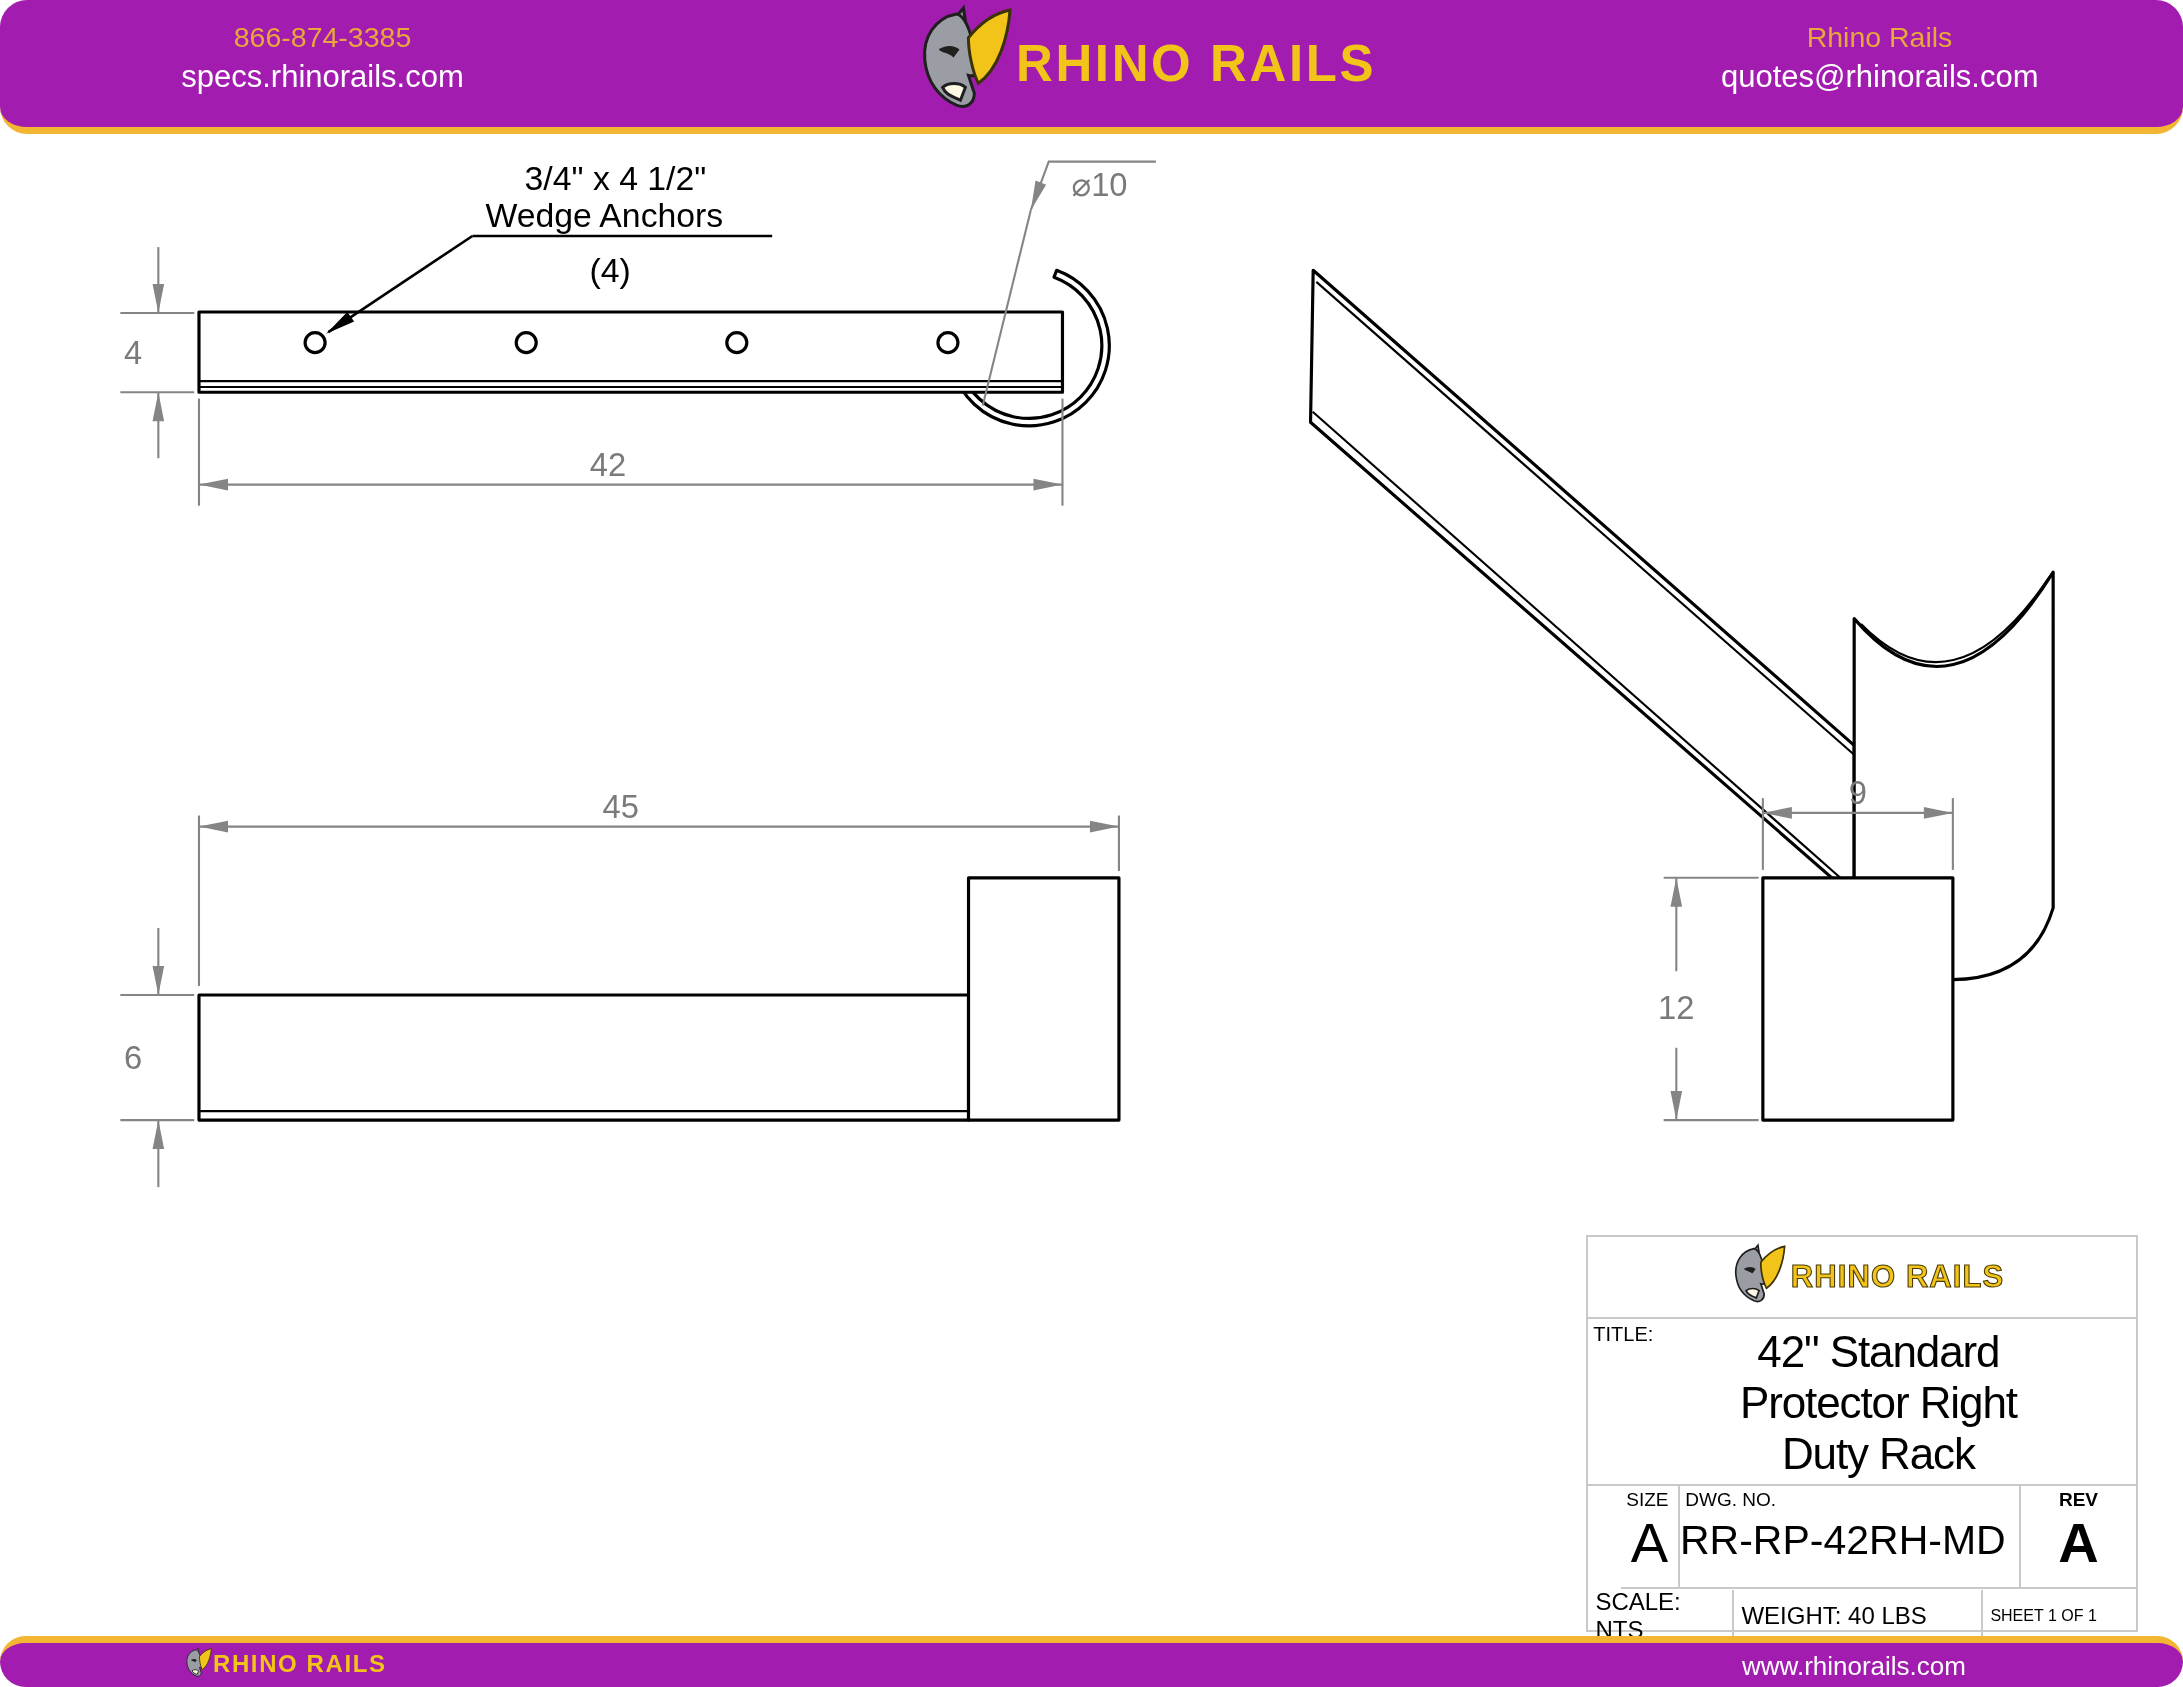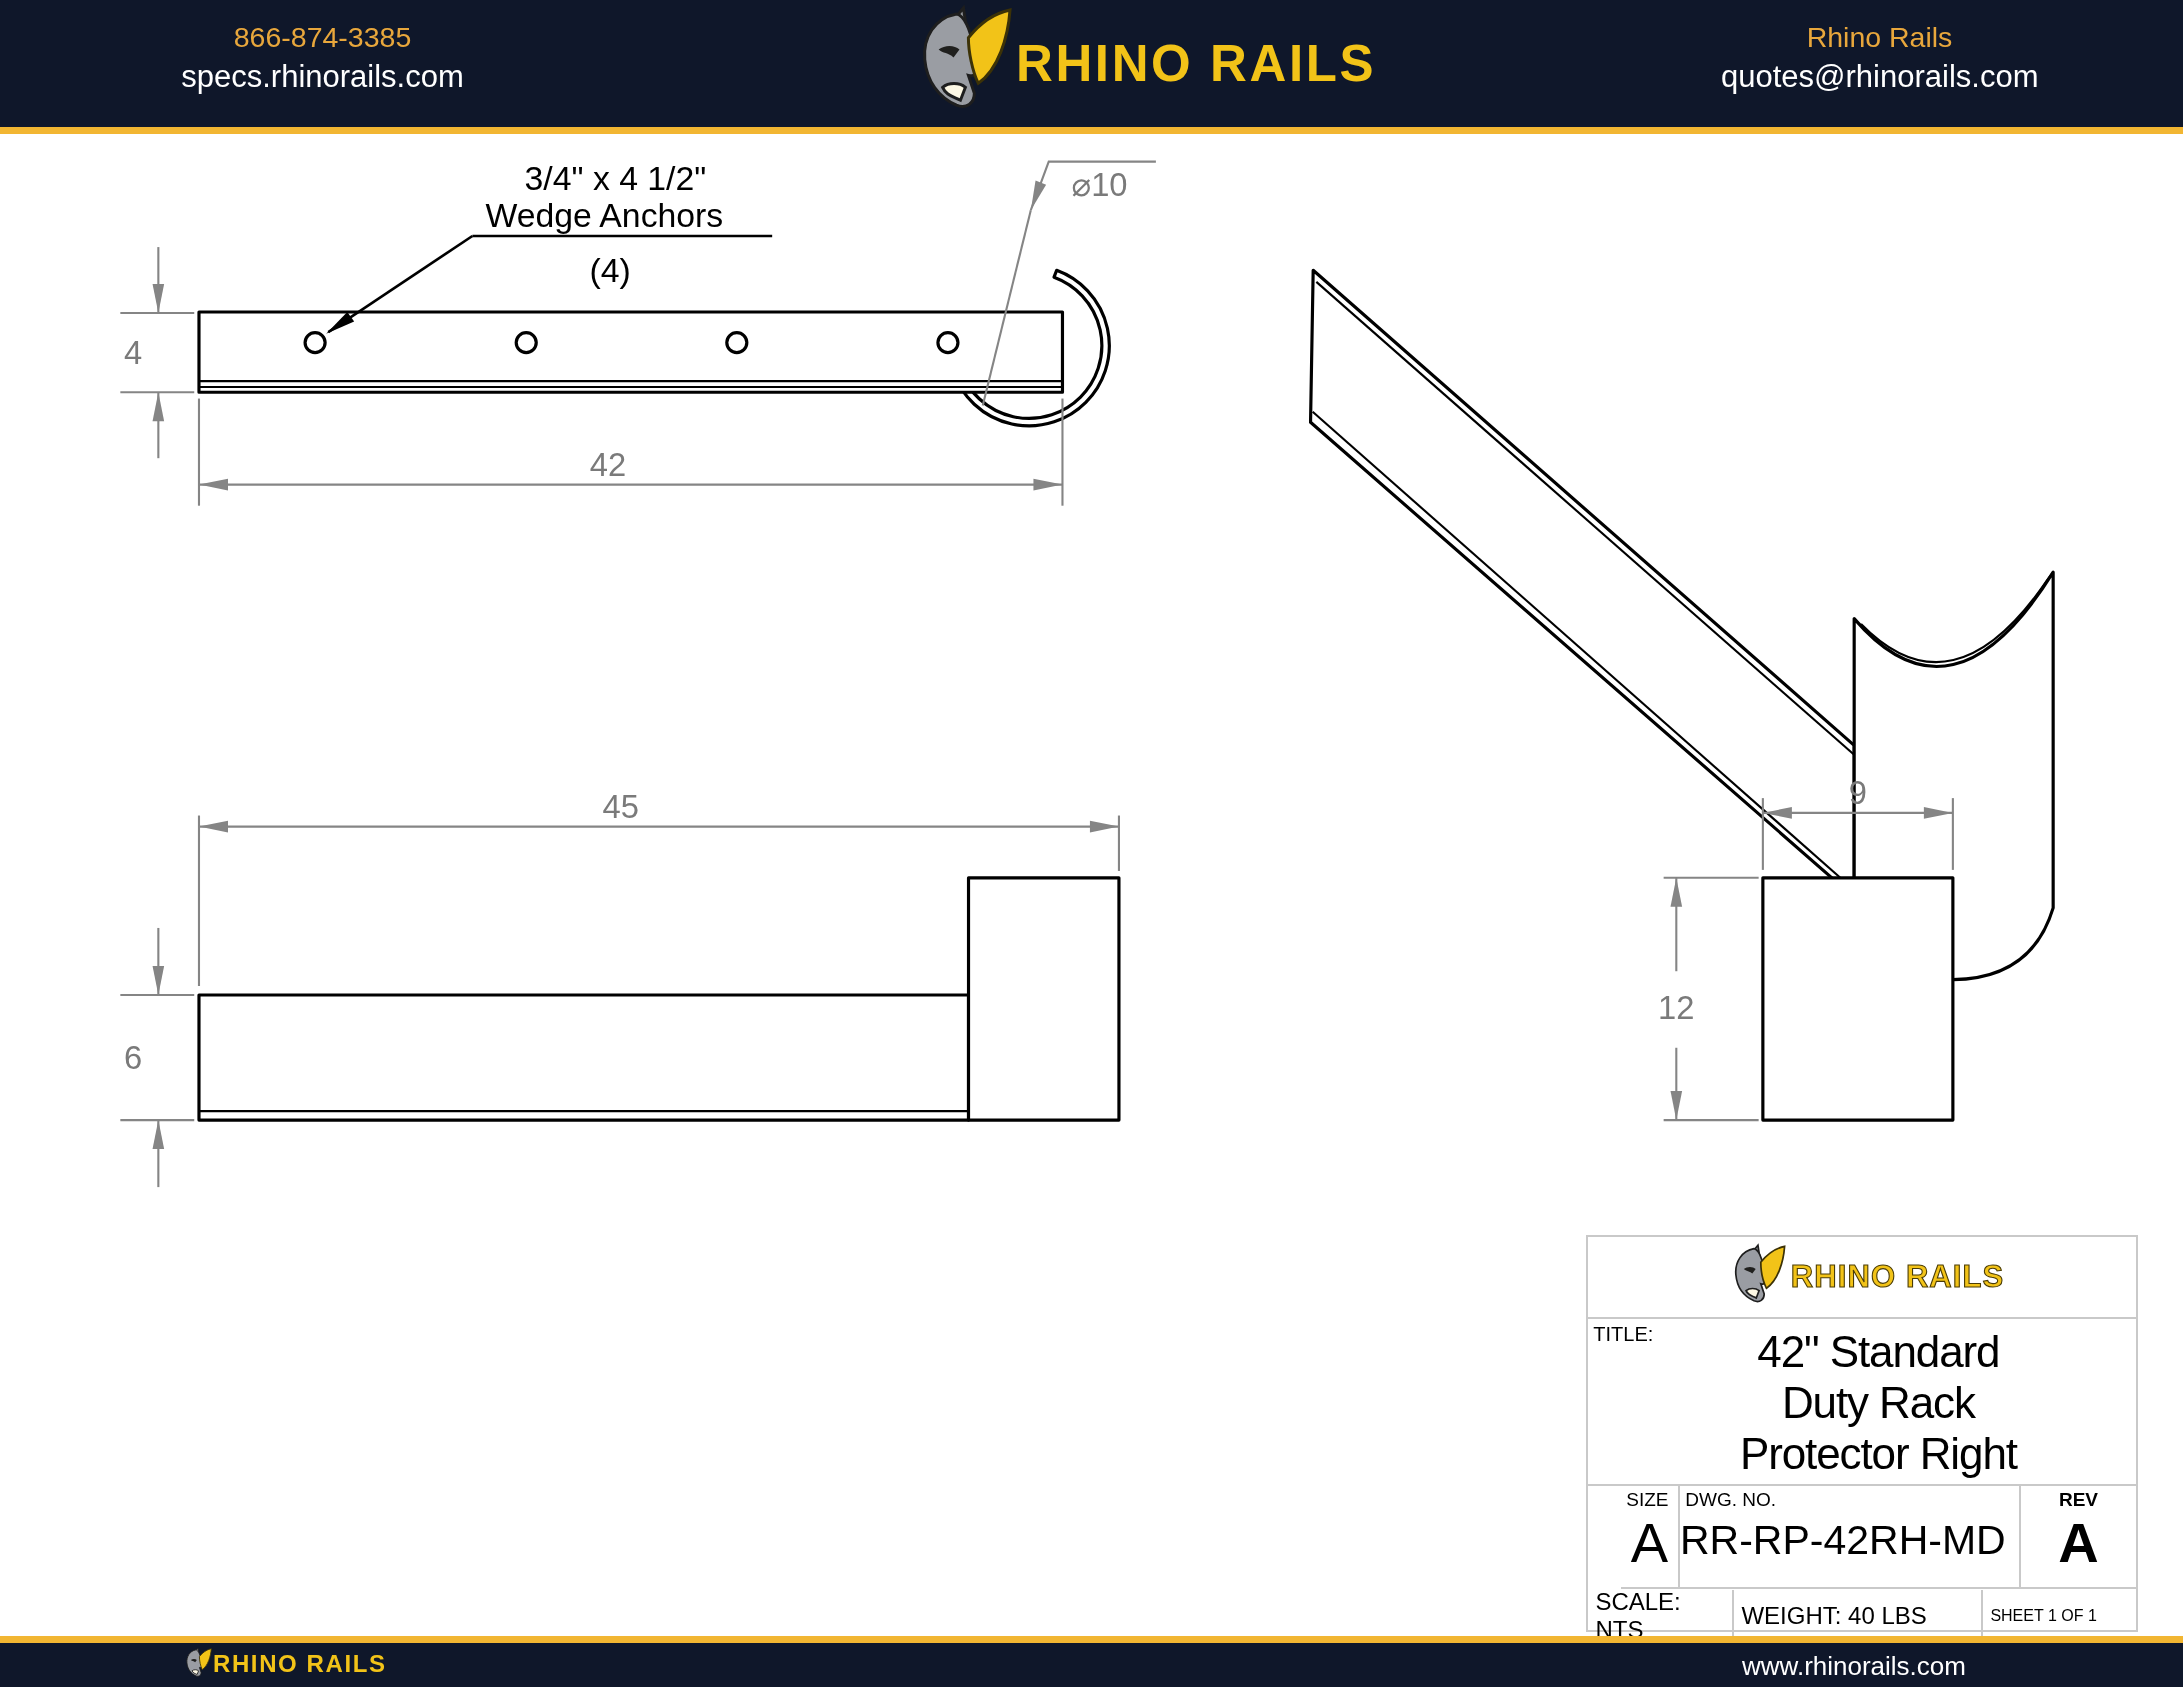--- a/index.html
+++ b/index.html
@@ -1,19 +1,19 @@
 <!DOCTYPE html>
 <html style="font-size:8.4px"><head>
 <meta charset="utf-8">
 <style>
   html,body{margin:0;padding:0;background:#ffffff;}
   #sheet{position:relative;width:2183px;height:1687px;background:#ffffff;overflow:hidden;
          font-family:"Liberation Sans",sans-serif;}
   
-  .bar{position:absolute;left:0;width:2183px;background:#0f172a;box-sizing:border-box;}
+  .bar{position:absolute;left:0;width:2183px;background:#a21caf;box-sizing:border-box;border-radius:27px;}
   #topbar{top:0;height:134px;border-bottom:7.4px solid #f2b632;}
   #bottombar{top:1636px;height:51px;border-top:7.4px solid #f2b632;}
   .hdr-col{position:absolute;text-align:center;width:317px;}
   .hdr-gold{color:#e8a73c;font-size:28.5px;line-height:32px;}
   .hdr-white{color:#ffffff;font-size:31px;line-height:34px;margin-top:7.4px;}
   .logo-lockup{position:absolute;display:flex;align-items:center;}
   .wordmark{color:#f2c318;font-weight:700;letter-spacing:2.6px;white-space:nowrap;}
   .wordmark.big{font-size:51px;}
   .wordmark.small{font-size:24px;letter-spacing:1.6px;}
   .wordmark.outlined{font-size:31px;-webkit-text-stroke:1.1px #4a3c06;letter-spacing:1.1px;}
@@ -186,22 +186,22 @@
     <div class="tb-row tb-row-logo">
       <svg width="68" height="68" viewBox="0 0 120 120">
           <use href="#rhino"></use>
         </svg>
       <span class="wordmark outlined">RHINO RAILS</span>
     </div>
     <div class="tb-row tb-row-title">
       <span class="tb-title-label">TITLE:</span>
       <div class="tb-title">
         <div>42" Standard</div>
+        <div>Protector Right</div>
         <div>Duty Rack</div>
-        <div>Protector Right</div>
       </div>
     </div>
     <div class="tb-row tb-row-mid">
       <div class="tb-cell tb-size">
         <div class="tb-label">SIZE</div>
         <div class="tb-big">A</div>
       </div>
       <div class="tb-cell tb-dwg">
         <div class="tb-label">DWG. NO.</div>
         <div class="tb-dwgval">RR-RP-42RH-MD</div>

